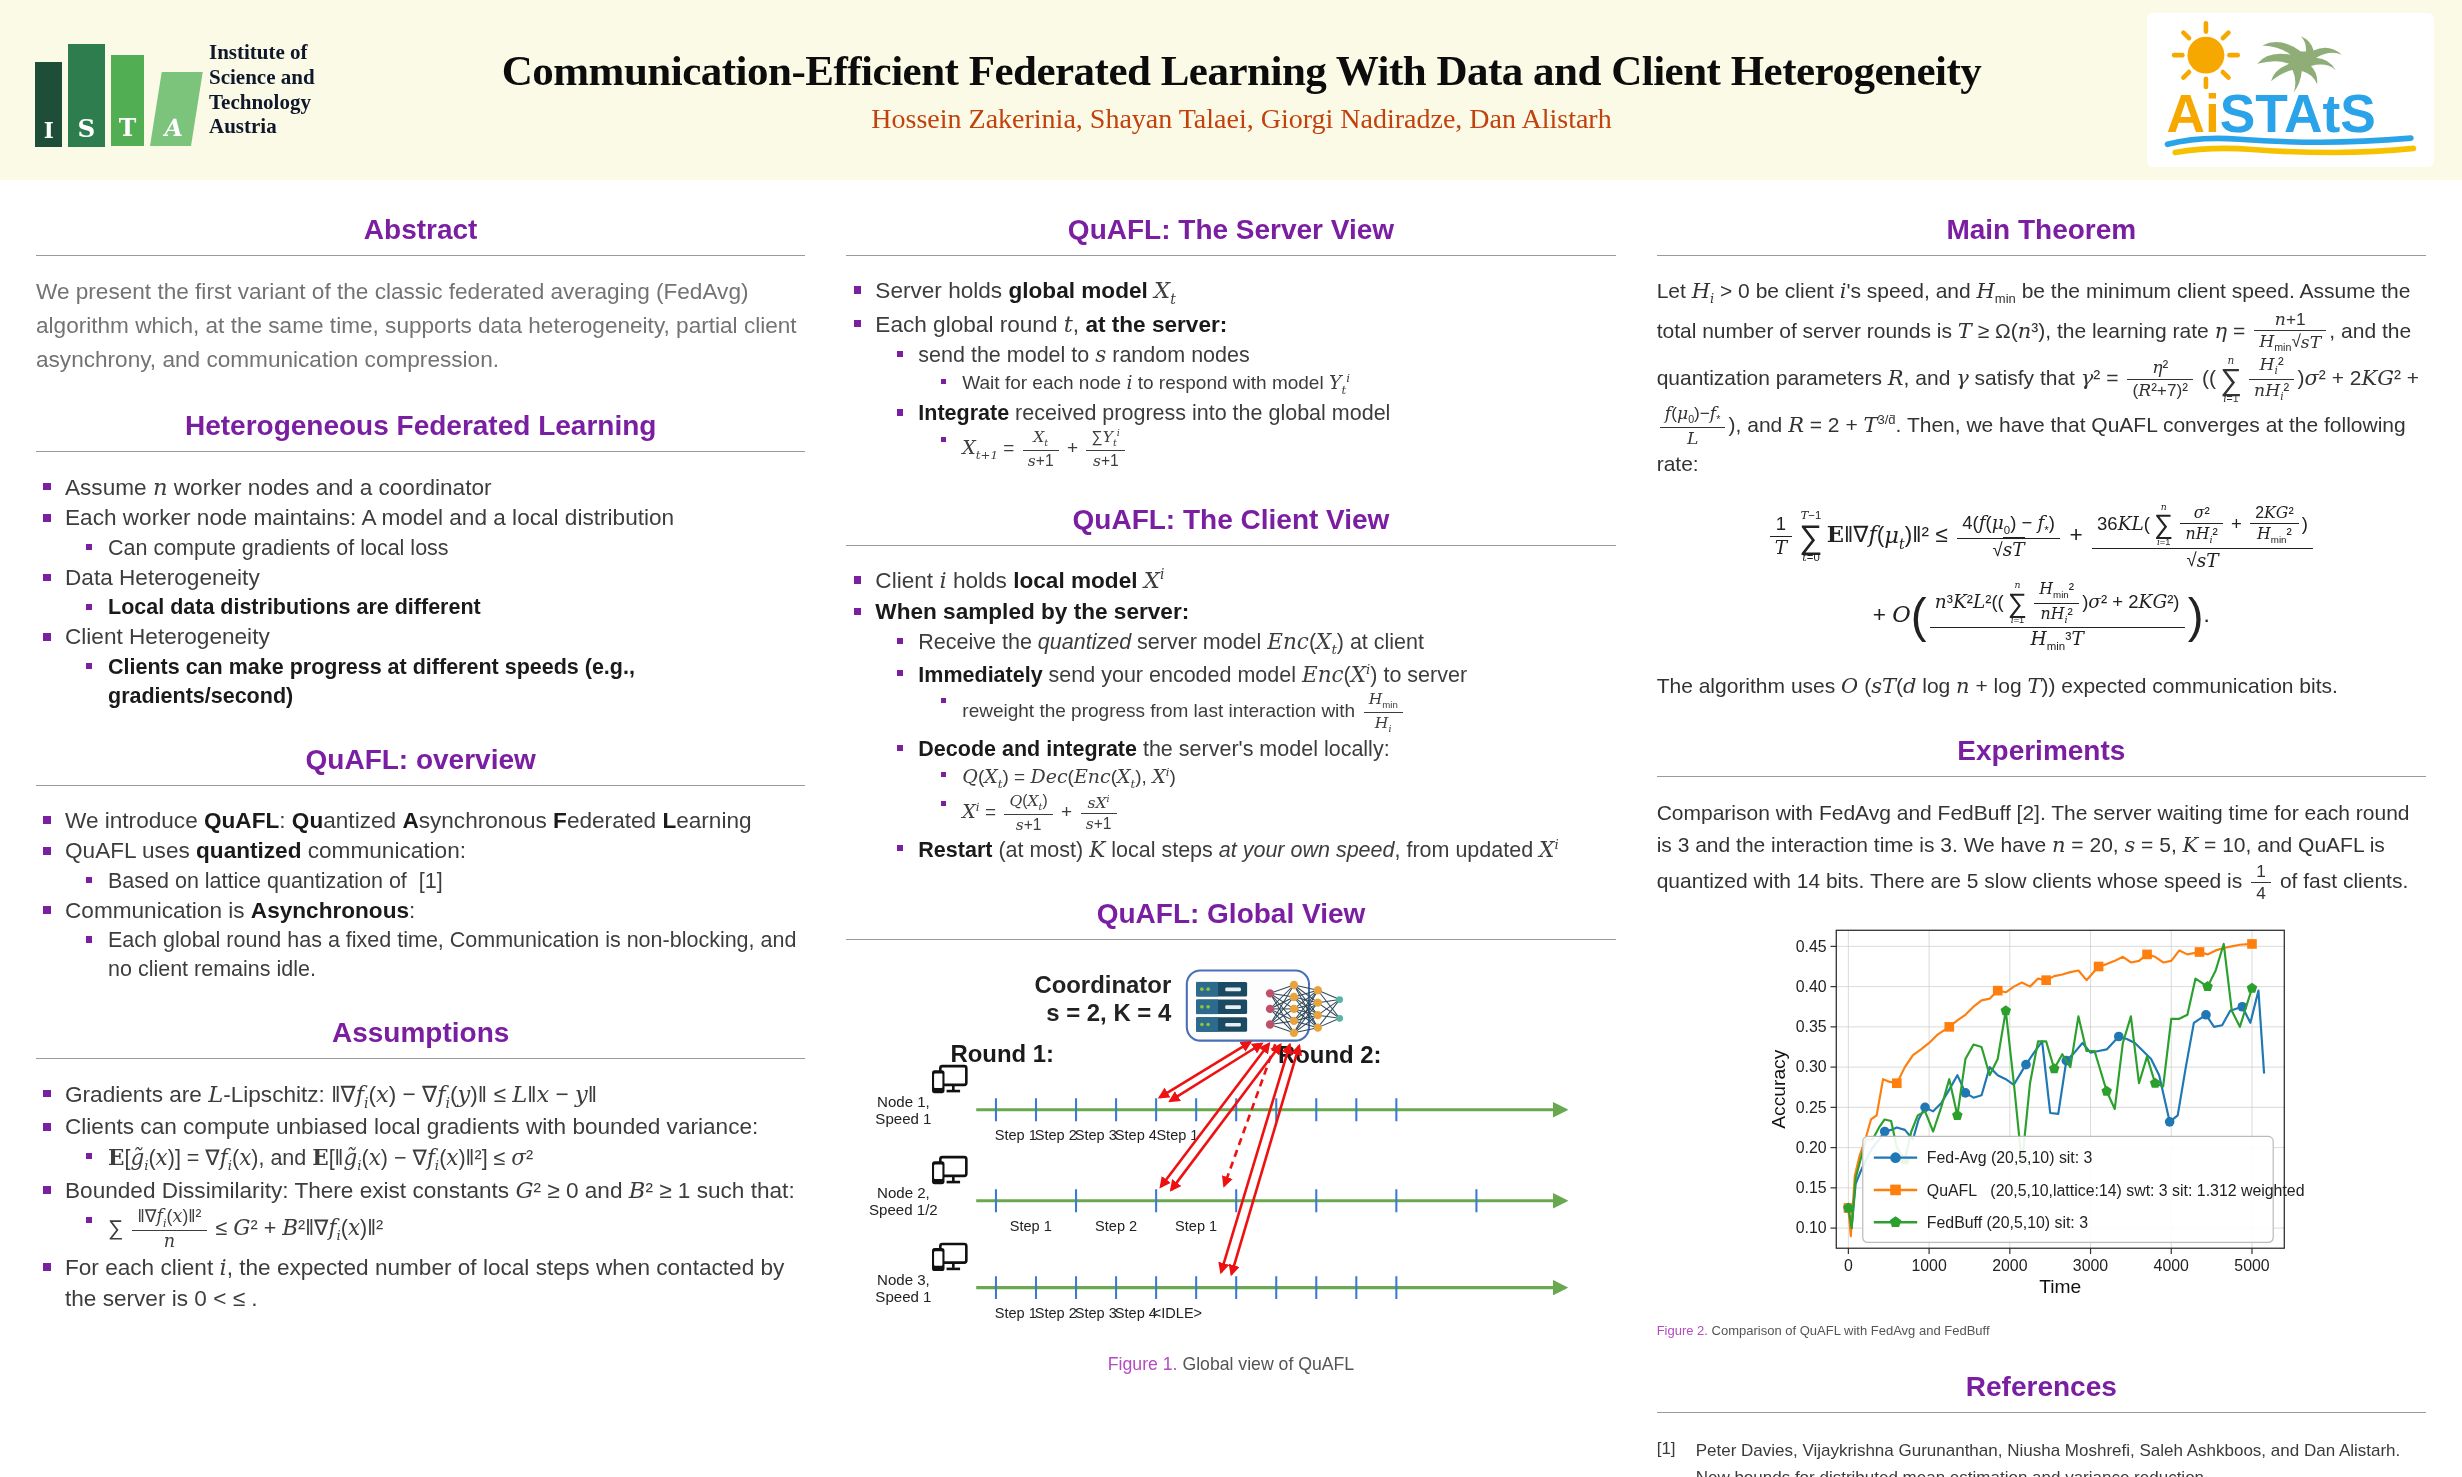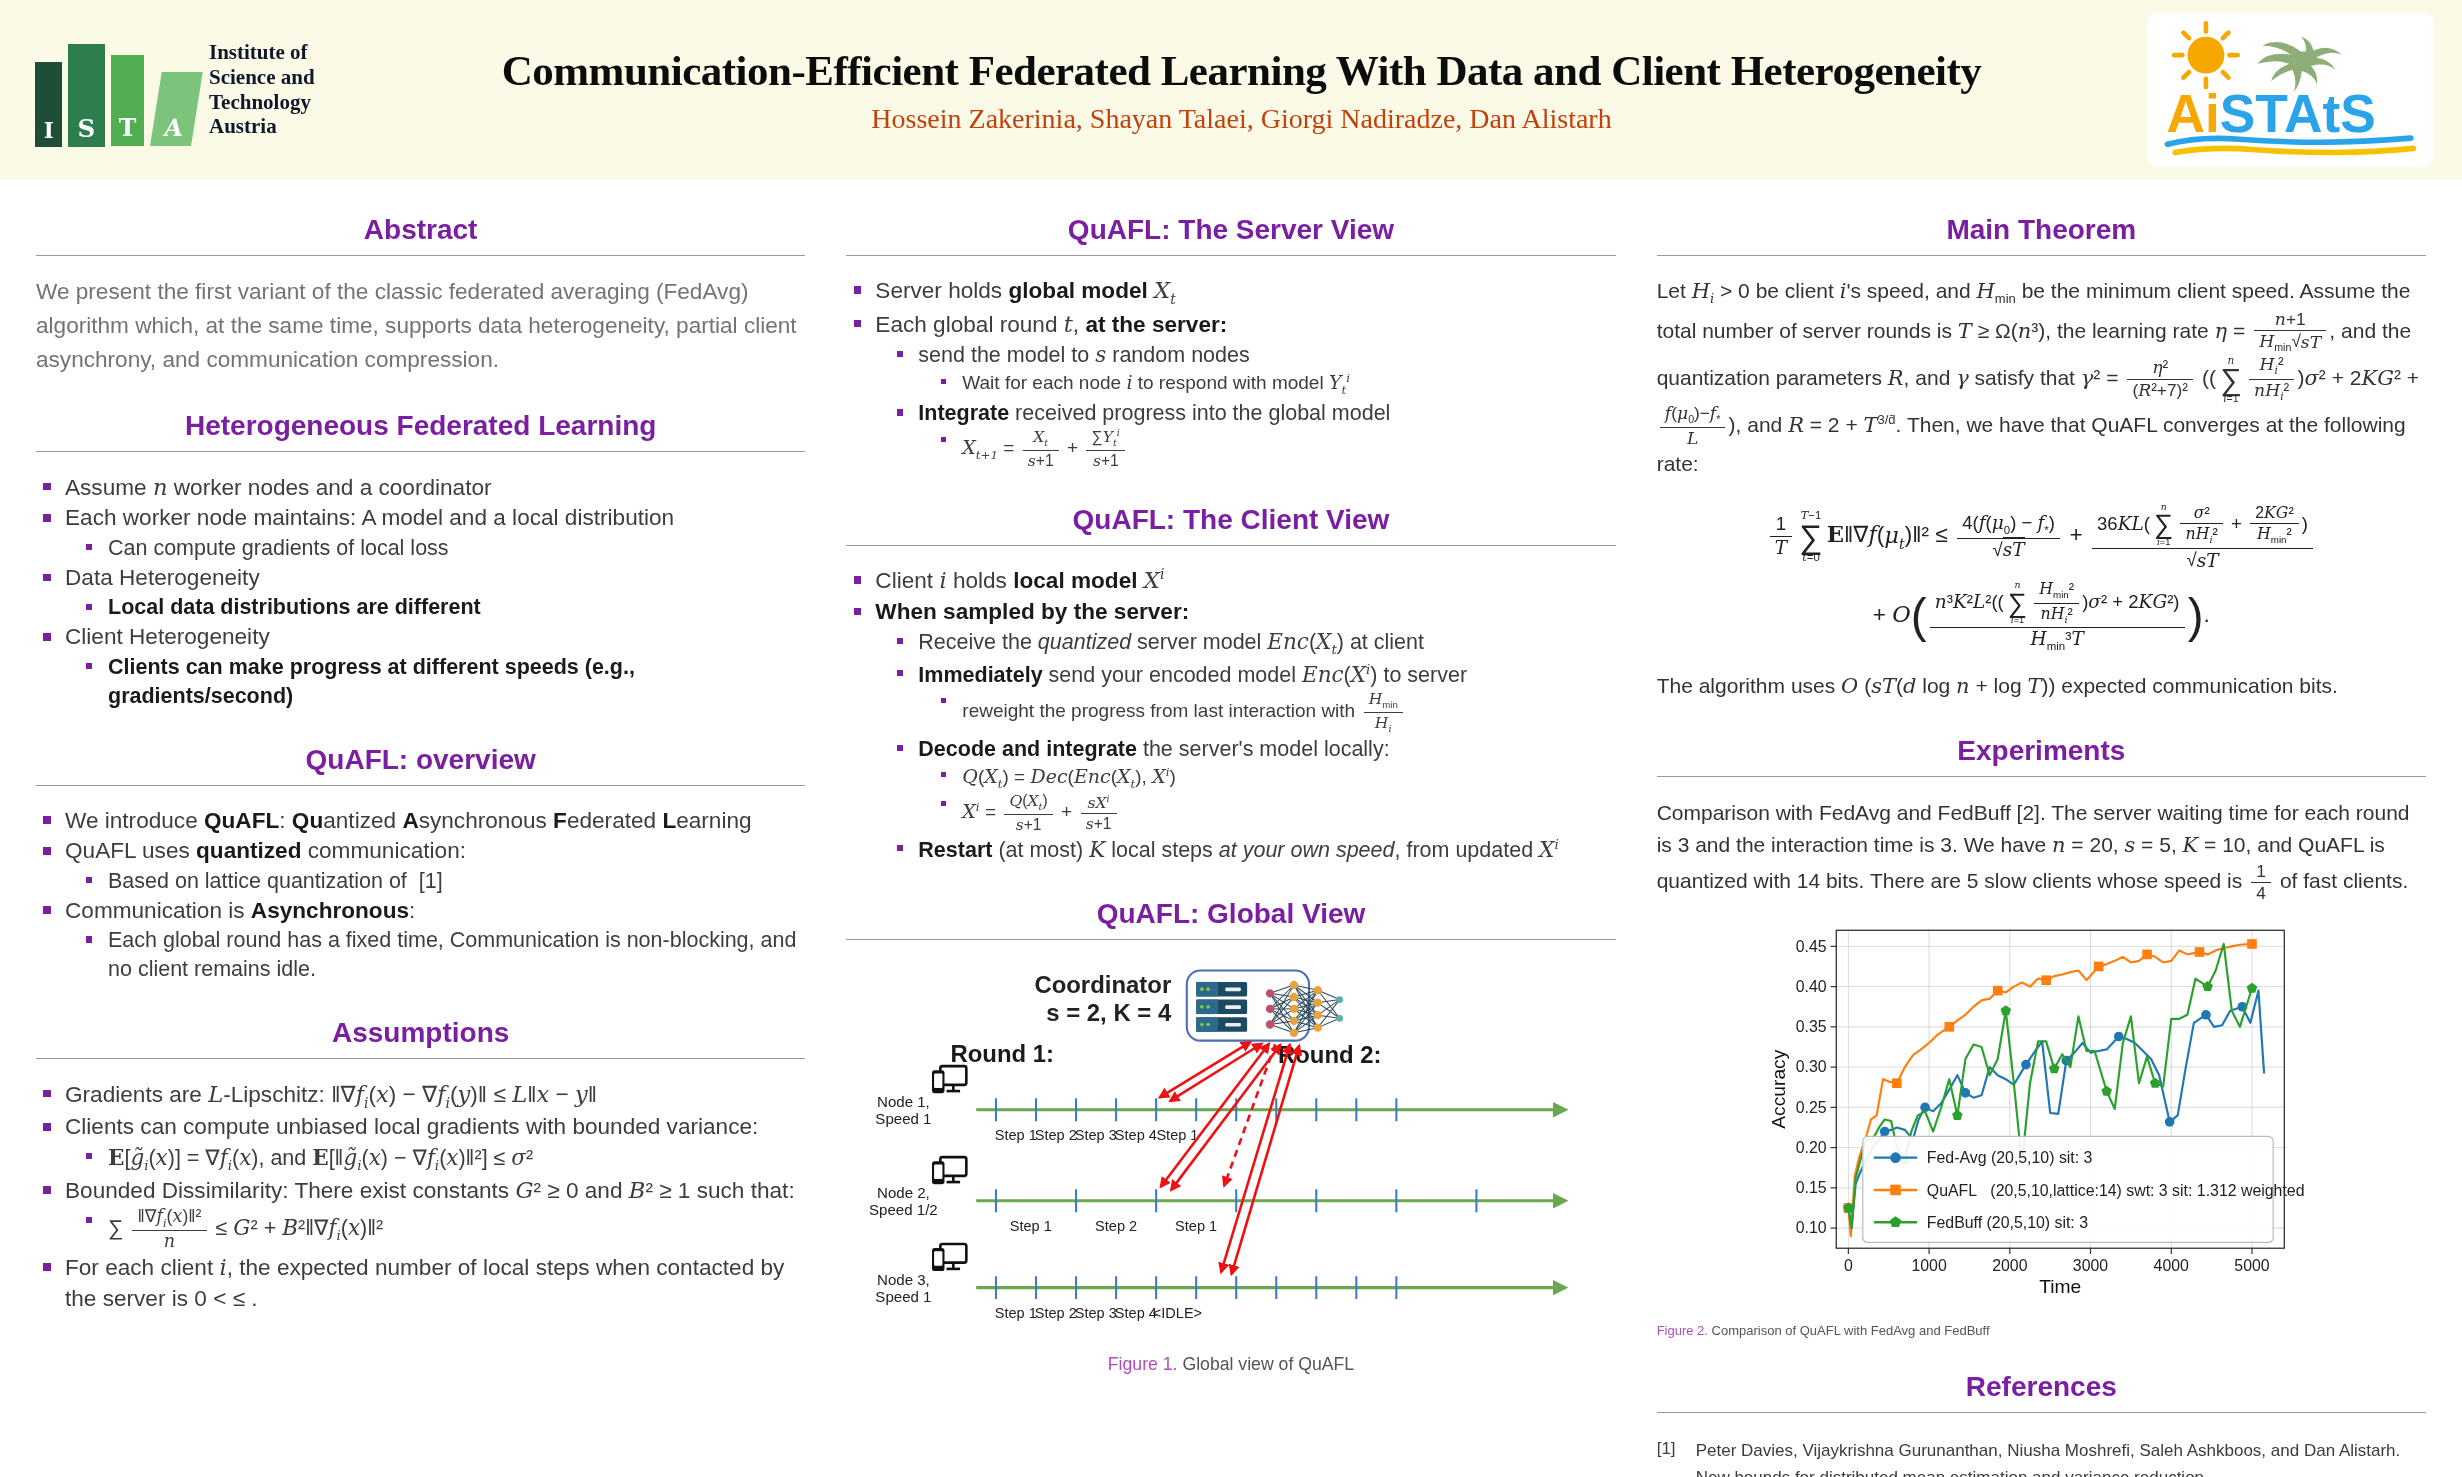--- a/index.html
+++ b/index.html
@@ -13,21 +13,21 @@
   .ista .bar span{position:absolute;bottom:4.1px;left:0;width:100%;text-align:center;color:#ffffff;font-family:"DejaVu Serif",serif;font-weight:bold;}
   .bar-i{left:7.2px;top:49px;width:27px;height:85px;background:#1e4e38;}
   .bar-s{left:40px;top:31px;width:37px;height:103px;background:#2e7d4f;}
   .bar-t{left:83px;top:42px;width:33px;height:91px;background:#52ae52;}
   .bar-a{left:122px;top:59px;width:41px;height:74px;background:#7cc47c;transform:skewX(-9deg);transform-origin:bottom left;}
   .bar-i span{font-size:21.5px;} .bar-s span{font-size:24.6px;} .bar-t span{font-size:23.6px;} .bar-a span{font-size:23.6px;}
   .inst{position:absolute;left:181px;top:27px;font-family:"Liberation Serif",serif;font-weight:bold;font-size:21px;line-height:1.18;color:#0f172a;}
   .titlebox{flex:1;text-align:center;padding:0 15.4px;font-family:Liberation Serif, serif;}
   .title{font-size:43px;font-weight:bold;color:#0c0c0c;letter-spacing:-0.5px;}
   .authors{font-size:28px;margin-top:8px;color:#c2410c;}
-  .aistats{width:287px;height:154px;flex:none;background:#ffffff;border-radius:11px;}
+  .aistats{width:287px;height:154px;flex:none;background:#ffffff;border-radius:6px;}
 
   
   .cols{display:flex;gap:41px;padding:20.5px 36px 0;box-sizing:border-box;}
   .col{flex:1;min-width:0;}
   .sec{margin-bottom:33px;}
   .sec-title{color:#7b1fa2;font-size:28px;font-weight:bold;text-align:center;margin:13.3px 0 9.2px;}
   .sec-rule{border:none;border-top:1.5px solid #9a9a9a;margin:0 0 19.5px;}
   .para{font-size:22.6px;line-height:1.5;color:#737373;}
 
   

